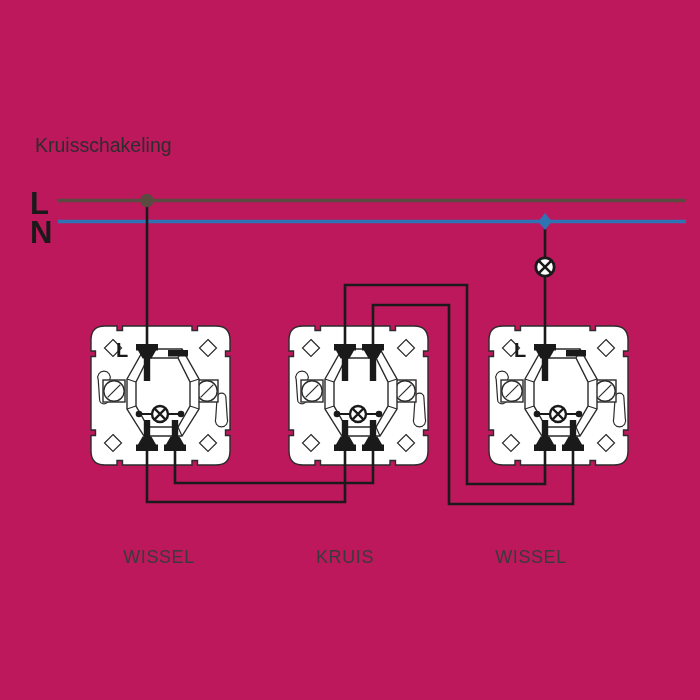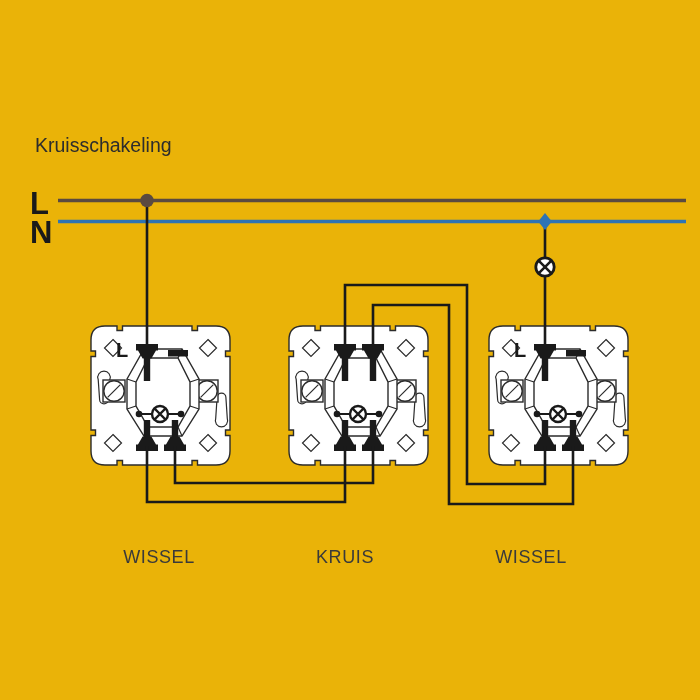--- a/index.html
+++ b/index.html
@@ -1,16 +1,16 @@
 <!DOCTYPE html>
 <html><head>
 <meta charset="utf-8">
 <style>
   html,body{margin:0;padding:0;background:#ffffff;}
-  .stage{position:relative;width:700px;height:700px;background:#eab308;overflow:hidden;
+  .stage{position:relative;width:700px;height:700px;background:#be185d;overflow:hidden;
          font-family:"Liberation Sans", sans-serif;text-align:center;}
   svg{position:absolute;left:0;top:0;}
   text{font-family:"Liberation Sans", sans-serif;}
   .title-text{font-size:19.5px;fill:#2d2d2d;}
   .rail-label{font-size:31px;font-weight:700;fill:#1a1a1a;}
   .dev-l{font-size:20px;font-weight:700;fill:#1a1a1a;}
   .sw-label{font-size:18px;fill:#3a3a3a;letter-spacing:0.6px;text-anchor:middle;}
   .plate-stroke{stroke:#2b2b2b;stroke-width:1.4;fill:#ffffff;}
   .thin-stroke{stroke:#2b2b2b;stroke-width:1.2;fill:none;}
   .wire{stroke:#1a1a1a;stroke-width:2.6;fill:none;}

